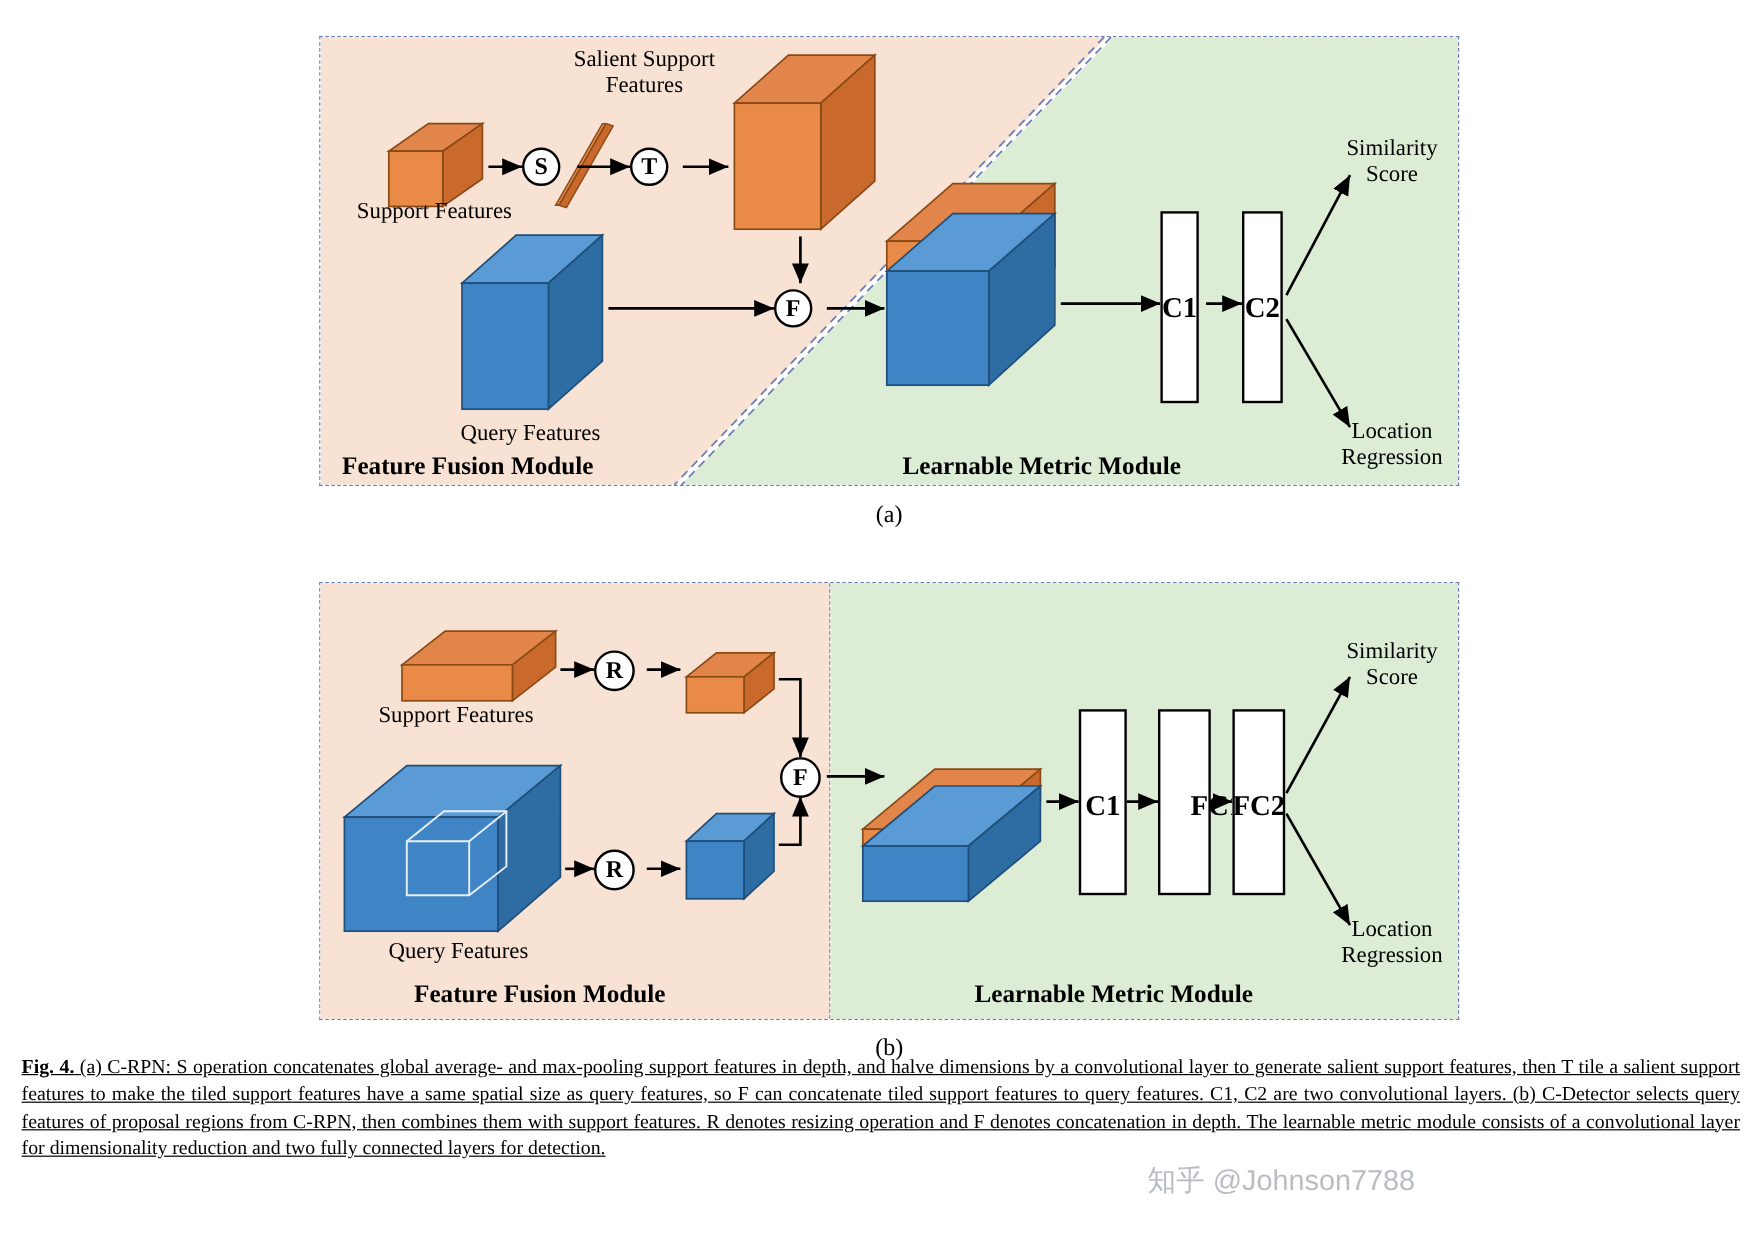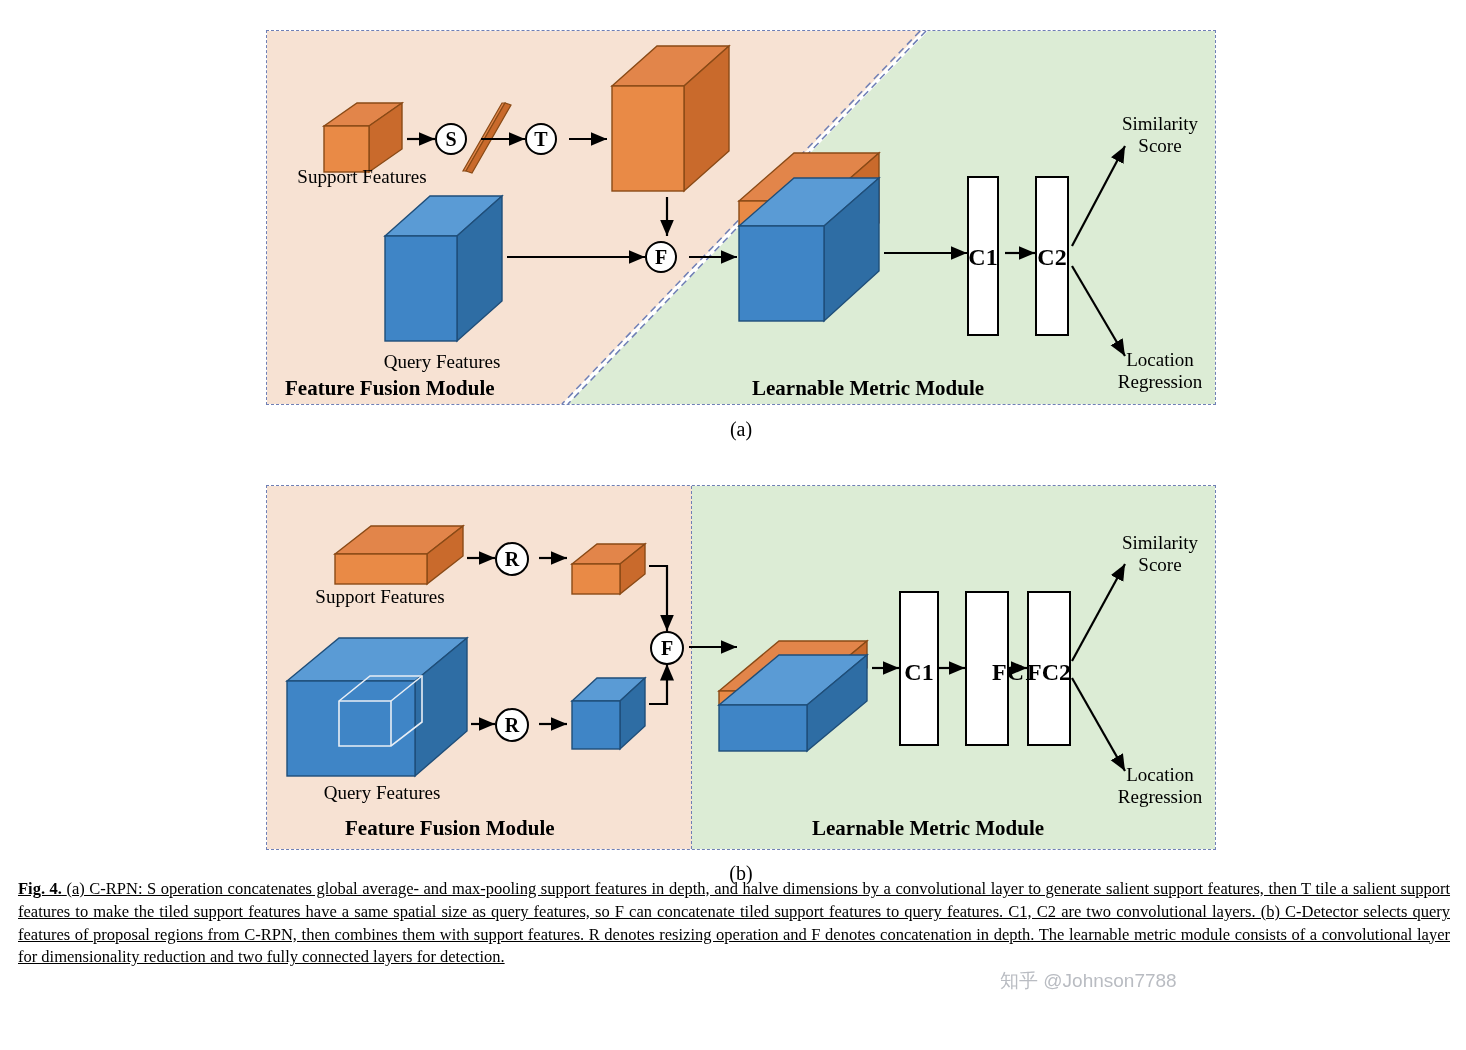--- a/index.html
+++ b/index.html
@@ -121,23 +121,23 @@
     width: 1432px;
     font-size: 16.5px;
     line-height: 1.38;
     text-align: justify;
     text-decoration: underline;
   }
   .figcaption b { font-weight: bold; }
 
   .watermark {
     position: absolute;
-    left: 1000px;
+    left: 956px;
     top: 968px;
-    font-size: 19px;
+    font-size: 24px;
     color: #b9bcc2;
     font-family: "Liberation Sans", sans-serif;
     white-space: nowrap;
   }
   svg { overflow: visible; }
 </style>
 </head>
 <body>
 
 <div class="canvas">
@@ -221,20 +221,24 @@
     <div class="opcircle" style="left:378px; top:210px; width:32px; height:32px;">
       <span>F</span>
     </div>
 
     <div class="layerbox" style="left:700px; top:145px; width:32px; height:160px;"></div>
     <div class="layerlabel" style="left:700px; top:213px; width:32px;">C1</div>
 
     <div class="layerbox" style="left:768px; top:145px; width:34px; height:160px;"></div>
     <div class="layerlabel" style="left:768px; top:213px; width:34px;">C2</div>
 
+    <div class="cap" style="left:180px; top:8px; width:180px;">
+      <span style="white-space:pre-line;">Salient Support
+Features</span>
+    </div>
     <div class="cap" style="left:5px; top:135px; width:180px;">
       <span>Support Features</span>
     </div>
     <div class="cap" style="left:85px; top:320px; width:180px;">
       <span>Query Features</span>
     </div>
     <div class="cap" style="left:828px; top:82px; width:130px;">
       <span style="white-space:pre-line;">Similarity
 Score</span>
     </div>

